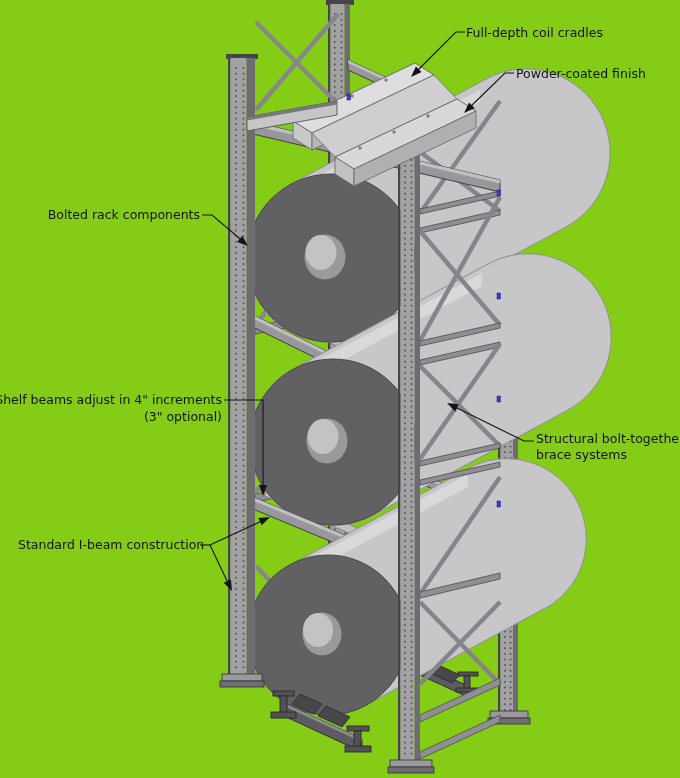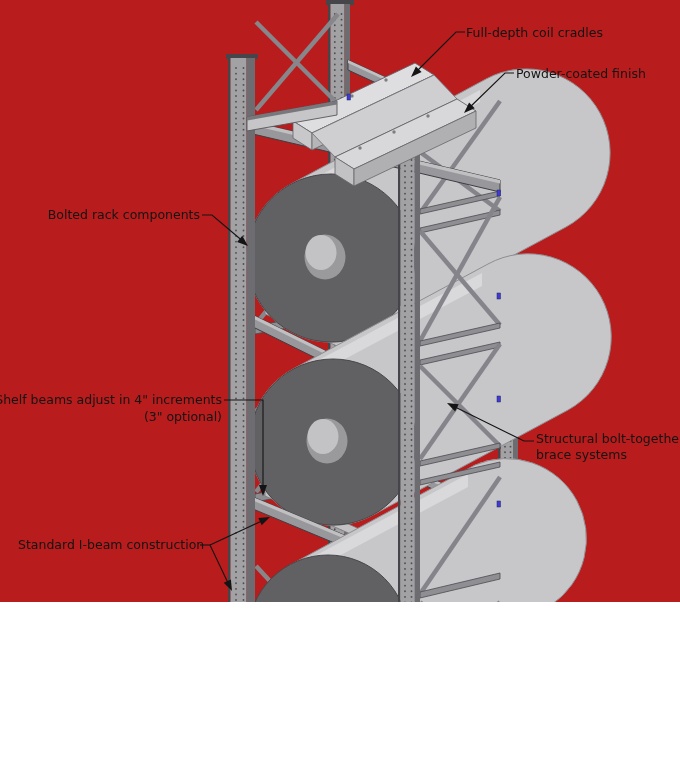--- a/index.html
+++ b/index.html
@@ -1,16 +1,16 @@
 <!DOCTYPE html>
 <html><head>
 <meta charset="utf-8">
 <style>
   html,body{margin:0;padding:0;background:#ffffff;}
-  .stage{position:relative;width:680px;height:602px;background:#b91c1c;overflow:hidden;
+  .stage{position:relative;width:680px;height:778px;background:#84cc16;overflow:hidden;
          font-family:"DejaVu Sans","Liberation Sans",sans-serif;}
   svg{display:block;}
   .lbl{font-family:"DejaVu Sans","Liberation Sans",sans-serif;font-size:12.5px;fill:#141414;}
   .leader{stroke:#141414;stroke-width:1.1;fill:none;}
   .arrow{fill:#141414;stroke:none;}
   .postedge{fill:#45454a;}
   .postface{fill:#a2a2a5;}
   .poststrip{fill:#6d6d71;}
   .postcap{fill:#46464a;}
   .perf{stroke:#4e4e52;stroke-width:1.8;stroke-linecap:round;stroke-dasharray:0.1 5.5;fill:none;}

